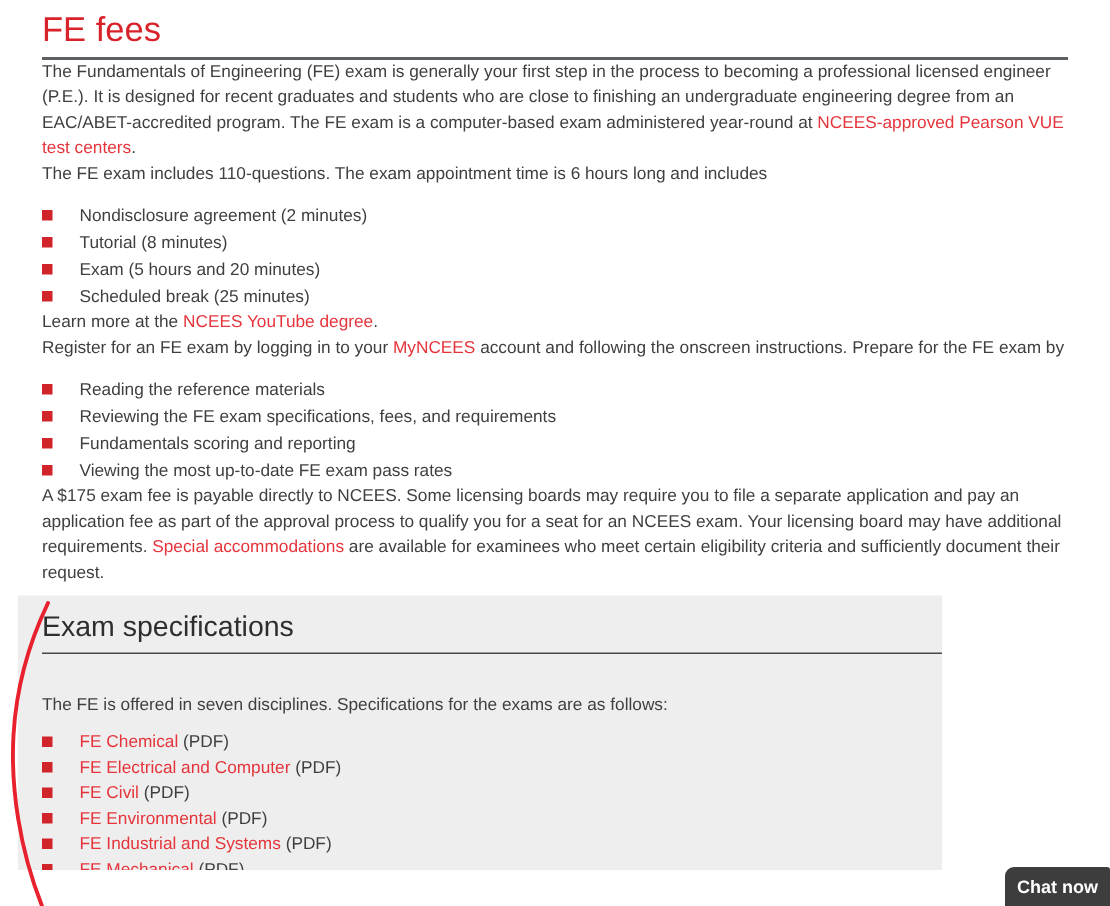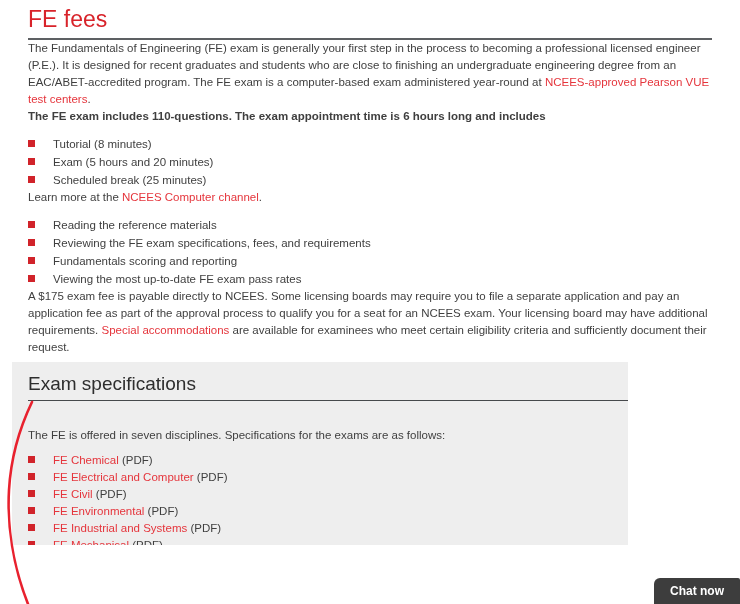--- a/index.html
+++ b/index.html
@@ -18,21 +18,21 @@
   }
   .content{padding:0 28px;}
   h1.page-title{
     margin:6px 0 0 0;font-size:23px;line-height:26px;font-weight:400;
     color:var(--brand_red);letter-spacing:0;
   }
   .title-rule{
     border:none;border-top:2px solid #5d6063;margin:6px 0 0 0;width:684px;
   }
   p.body-text{font-size:11.5px;line-height:17px;margin:0;}
-  .mt12{margin-top:12px;} .mt5{margin-top:5px;font-weight:bold;}
+  .mt12{margin-top:12px;} .mt5{margin-top:5px;}
   .mt11{margin-top:11px;} .mt8{margin-top:8px;} .mt3{margin-top:3px;}
   a.red-link{color:var(--link_red);text-decoration:none;cursor:pointer;}
   ul.square-list{list-style:none;margin:10px 0 0 0;padding:0;}
   ul.square-list li{
     position:relative;padding-left:25px;font-size:11.5px;line-height:18px;
   }
   ul.square-list li::before{
     content:"";position:absolute;left:0;top:5px;width:7px;height:7px;
     background:var(--bullet_red);
   }
@@ -51,46 +51,48 @@
   ul.pdf-list{list-style:none;margin:8px 0 0 0;padding:0;}
   ul.pdf-list li{
     position:relative;padding-left:25px;font-size:11.5px;line-height:17px;
   }
   ul.pdf-list li::before{
     content:"";position:absolute;left:0;top:4px;width:7px;height:7px;
     background:var(--bullet_red);
   }
   .annotation-svg{position:absolute;left:0;top:390px;pointer-events:none;}
   .chat-button{
-    position:absolute;right:0;bottom:0;width:86px;height:26px;
+    position:absolute;right:0;bottom:0;width:70px;height:26px;
     background:var(--chat_bg);color:#fff;font-size:12px;font-weight:700;
     display:flex;align-items:center;justify-content:center;
     border-radius:6px 2px 0 0;cursor:pointer;
   }
 </style>
 </head>
 <body>
 
 <div class="content">
 
   <h1 class="page-title">FE fees</h1>
   <hr class="title-rule">
 
   <p class="body-text mt12"><span>The Fundamentals of Engineering (FE) exam is generally your first step in the process to becoming a professional licensed engineer (P.E.). It is designed for recent graduates and students who are close to finishing an undergraduate engineering degree from an EAC/ABET-accredited program. The FE exam is a computer-based exam administered year-round at </span><a class="red-link">NCEES-approved Pearson VUE test centers</a><span>.</span></p>
 
   <p class="body-text mt5">The FE exam includes 110-questions. The exam appointment time is 6 hours long and includes</p>
 
   <ul class="square-list">
+    <li>Nondisclosure agreement (2 minutes)</li>
     <li>Tutorial (8 minutes)</li>
     <li>Exam (5 hours and 20 minutes)</li>
     <li>Scheduled break (25 minutes)</li>
   </ul>
 
-  <p class="body-text mt11"><span>Learn more at the </span><a class="red-link">NCEES Computer channel</a><span>.</span></p>
+  <p class="body-text mt11"><span>Learn more at the </span><a class="red-link">NCEES YouTube degree</a><span>.</span></p>
 
+  <p class="body-text mt11"><span>Register for an FE exam by logging in to your </span><a class="red-link">MyNCEES</a><span> account and following the onscreen instructions. Prepare for the FE exam by</span></p>
 
   <ul class="square-list mt8">
     <li>Reading the reference materials</li>
     <li>Reviewing the FE exam specifications, fees, and requirements</li>
     <li>Fundamentals scoring and reporting</li>
     <li>Viewing the most up-to-date FE exam pass rates</li>
   </ul>
 
   <p class="body-text mt3"><span>A $175 exam fee is payable directly to NCEES. Some licensing boards may require you to file a separate application and pay an application fee as part of the approval process to qualify you for a seat for an NCEES exam. Your licensing board may have additional requirements. </span><a class="red-link">Special accommodations</a><span> are available for examinees who meet certain eligibility criteria and sufficiently document their request.</span></p>
 

